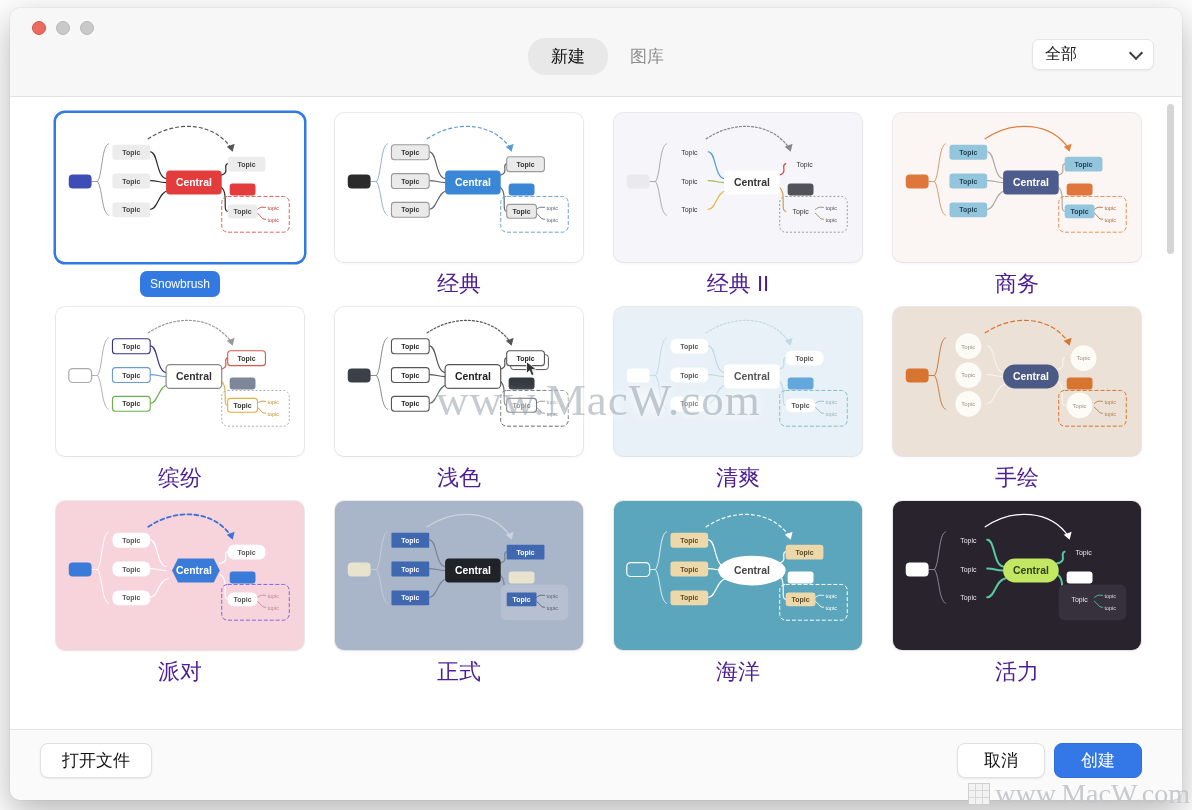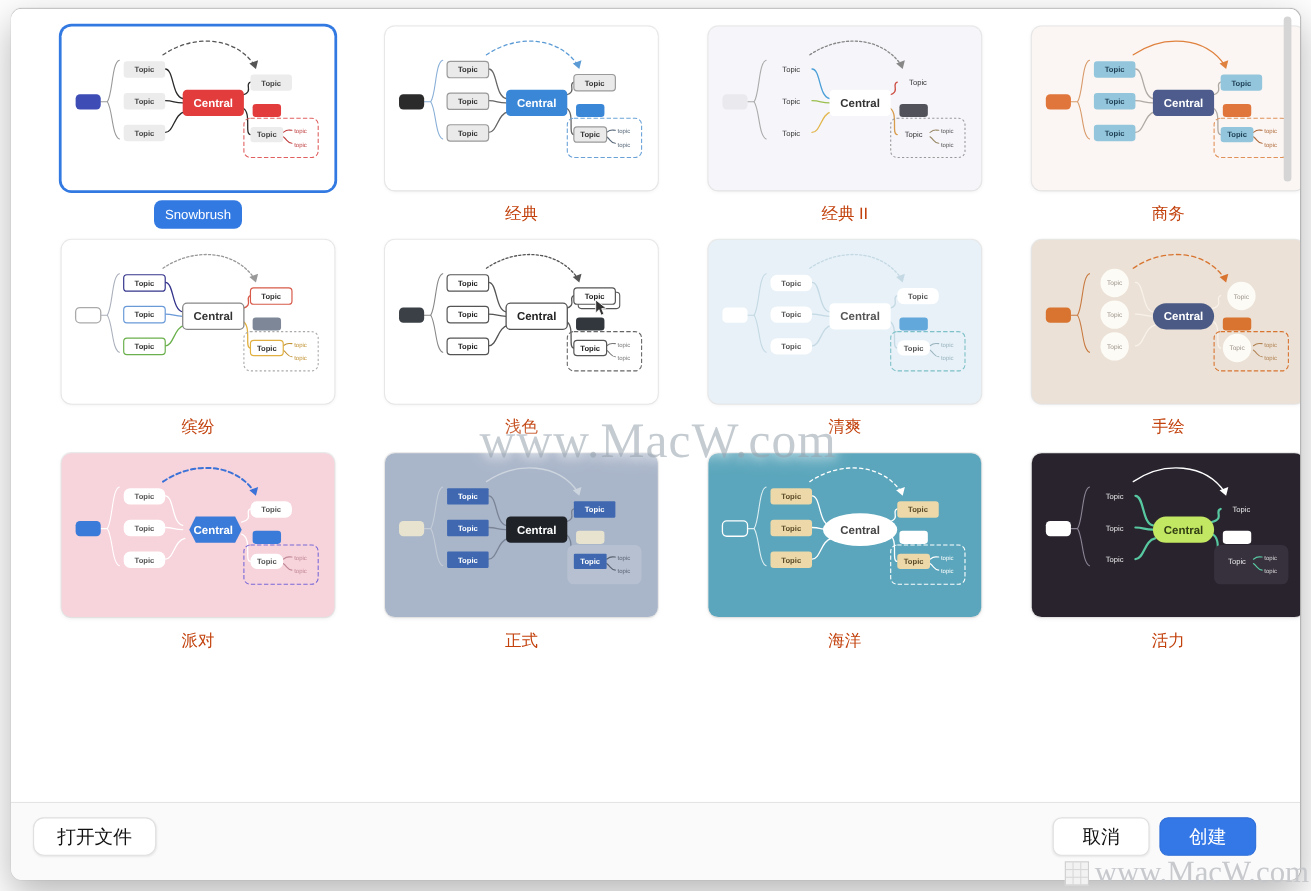--- a/index.html
+++ b/index.html
@@ -28,35 +28,35 @@
     background:#fff;border:1px solid #e4e4e4;border-radius:7px;
     box-shadow:0 1px 2px rgba(0,0,0,.05);
     display:flex;align-items:center;justify-content:space-between;padding:0 12px;
     font-size:16px;color:#1a1a1a;
   }
   .chev{width:8px;height:8px;border-right:2px solid #3c3c3c;border-bottom:2px solid #3c3c3c;
     transform:rotate(45deg);margin-top:-4px;}
   
   .content{flex:1 1 auto;background:#fff;position:relative;overflow:hidden;}
   .section-title{margin:20px 0 0 46px;font-size:17px;color:#8e9196;}
-  .grid{display:grid;grid-template-columns:repeat(4,248px);column-gap:46px;margin:16px 0 0 46px;}
+  .grid{display:grid;grid-template-columns:repeat(4,248px);column-gap:31px;margin:16px 0 0 46px;}
   .card{display:flex;flex-direction:column;align-items:center;margin-bottom:10px;cursor:default;}
   .thumb{width:248px;height:149px;border-radius:9px;overflow:hidden;position:relative;
     box-shadow:0 0 0 1px rgba(0,0,0,.07),0 1px 4px rgba(0,0,0,.06);}
   .card.selected .thumb{box-shadow:0 0 0 2.5px #3279e2;}
-  .tlabel{margin-top:9px;font-size:15px;color:#c2410c;height:26px;line-height:26px;white-space:nowrap;}
+  .tlabel{margin-top:9px;font-size:22px;color:#4c1d95;height:26px;line-height:26px;white-space:nowrap;}
   .card.selected .tlabel{background:#3279e2;color:#fff;border-radius:7px;padding:0 10px;font-size:12px;}
   svg text{font-family:"Liberation Sans","DejaVu Sans",sans-serif;}
   .scrollthumb{position:absolute;right:8px;top:7px;width:7px;height:150px;background:#d5d5d5;border-radius:4px;}
   
   .footer{flex:0 0 70px;background:#fafafa;border-top:1px solid #e4e4e4;position:relative;}
   .btn{position:absolute;top:13px;height:35px;box-sizing:border-box;border-radius:8px;
     font-size:17px;display:flex;align-items:center;justify-content:center;cursor:default;}
   .btn.white{background:#fff;border:1px solid #e0e0e0;box-shadow:0 1px 2px rgba(0,0,0,.08);color:#111;}
-  .btn-open{left:20px;padding:0 21px;border-radius:10px;}
+  .btn-open{left:30px;padding:0 21px;}
   .btn-cancel{right:137px;width:88px;}
   .btn-create{right:40px;width:88px;background:#3478e8;border:1px solid #2f6fd8;color:#ffffff;}
   
   .wm-center{position:absolute;left:436px;top:374px;z-index:60;pointer-events:none;
     font-family:"Liberation Serif","DejaVu Serif",serif;font-size:45px;letter-spacing:1px;
     color:rgba(148,160,172,.55);text-shadow:0 0 10px rgba(255,255,255,.95),0 0 18px rgba(255,255,255,.9);}
   .wm-bottom{position:absolute;right:2px;bottom:0;z-index:60;pointer-events:none;
     display:flex;align-items:center;gap:5px;
     font-family:"Liberation Serif","DejaVu Serif",serif;font-size:28px;
     color:rgba(196,198,202,.95);}
@@ -64,20 +64,35 @@
     linear-gradient(#d8d8d8,#d8d8d8) 6px 0/1px 100% no-repeat,
     linear-gradient(#d8d8d8,#d8d8d8) 13px 0/1px 100% no-repeat,
     linear-gradient(#d8d8d8,#d8d8d8) 0 6px/100% 1px no-repeat,
     linear-gradient(#d8d8d8,#d8d8d8) 0 13px/100% 1px no-repeat,#f2f2f2;}
 </style>
 </head>
 <body>
 
 <div class="window">
 
+  <div class="header">
+    <div class="traffic">
+      <span class="light red"></span>
+      <span class="light gray"></span>
+      <span class="light gray"></span>
+    </div>
+    <div class="tabs">
+      <span class="tab active">新建</span>
+      <span class="tab">图库</span>
+    </div>
+    <div class="dropdown">
+      <span>全部</span>
+      <span class="chev"></span>
+    </div>
+  </div>
 
   <div class="content">
     <div class="grid" id="grid">
         <div class="card selected">
           <div class="thumb" style="background: rgb(255, 255, 255);">
             <svg viewBox="0 0 248 150" xmlns="http://www.w3.org/2000/svg" style="display:block;width:100%;height:100%">
               <path d="M52,31 C45,33 46,62 41,69 C46,76 45,100 52,103" fill="none" stroke="#999999" stroke-width="1" stroke-linecap="round"></path>
               <path d="M41,69 L35,69" fill="none" stroke="#999999" stroke-width="1" stroke-linecap="round"></path>
               <path d="M110,66 C100,64 102,39 94,39" fill="none" stroke="#2a2a2a" stroke-width="1.2" stroke-linecap="round"></path>
               <path d="M110,70 C102,70 102,68 94,68" fill="none" stroke="#2a2a2a" stroke-width="1.2" stroke-linecap="round"></path>

